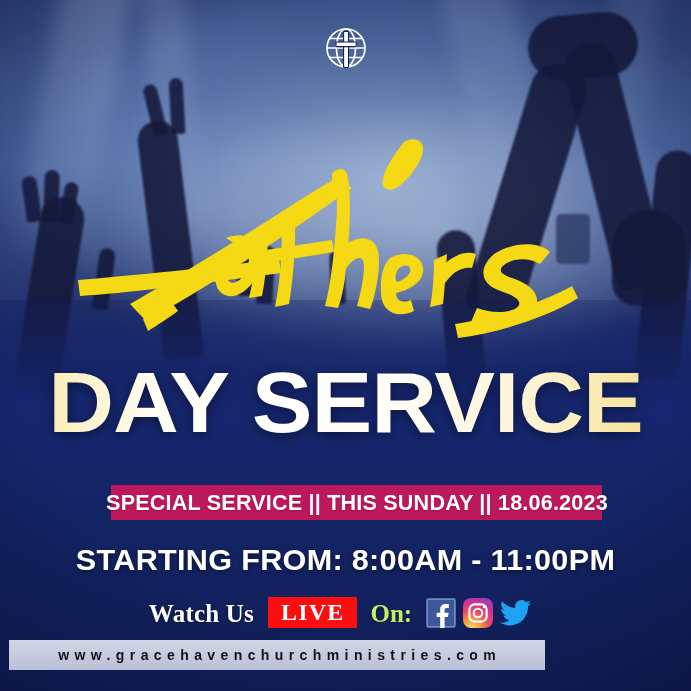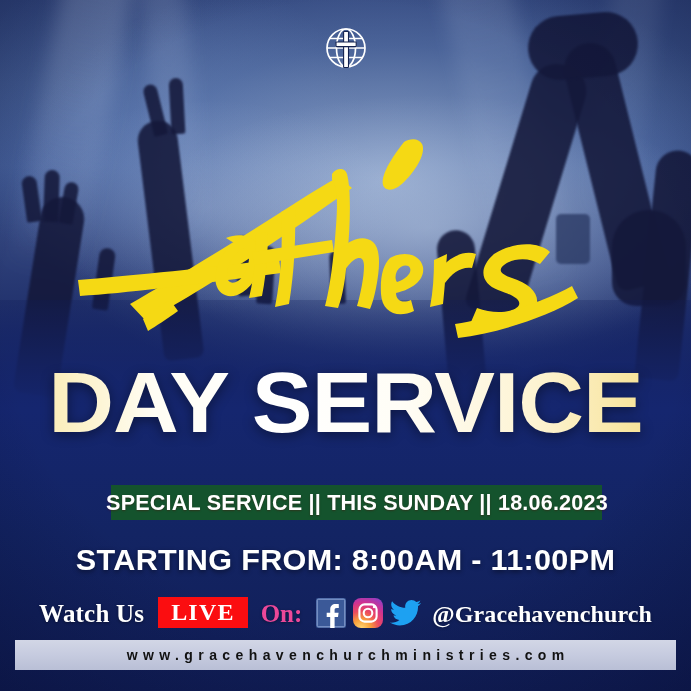--- a/index.html
+++ b/index.html
@@ -150,21 +150,21 @@
     color: transparent;
     -webkit-text-fill-color: transparent;
     filter: drop-shadow(0 3px 6px rgba(0,0,0,.42));
   }
 
   
   .red-banner {
     position: absolute;
     left: 111px; top: 485px;
     width: 491px; height: 35px;
-    background: #14532d;
+    background: #be185d;
     display: flex;
     align-items: center;
     justify-content: center;
   }
   .red-banner-text {
     color: #ffffff;
     font-family: "Liberation Sans Narrow", "Liberation Sans", sans-serif;
     font-size: 22px;
     font-weight: bold;
     letter-spacing: .2px;
@@ -213,21 +213,21 @@
     color: #ffffff;
     font-family: "Liberation Serif", serif;
     font-weight: bold;
     font-size: 24px;
     letter-spacing: 1.2px;
     padding: 2px 13px 3px;
     line-height: 26px;
     margin-right: 13px;
   }
   .on-label {
-    color: #ec4899;
+    color: #bef264;
     font-family: "Liberation Serif", serif;
     font-weight: bold;
     font-size: 25px;
     margin-right: 14px;
     text-shadow: 0 1px 3px rgba(0,0,0,.4);
   }
   .icons {
     display: flex;
     align-items: center;
     gap: 7px;
@@ -238,22 +238,22 @@
     font-family: "Liberation Serif", serif;
     font-weight: bold;
     font-size: 24px;
     letter-spacing: .1px;
     text-shadow: 0 1px 3px rgba(0,0,0,.4);
   }
 
   
   .url-bar {
     position: absolute;
-    left: 15px; top: 640px;
-    width: 661px; height: 30px;
+    left: 9px; top: 640px;
+    width: 536px; height: 30px;
     background: linear-gradient(to bottom, #d2d6e6 0%, #c6cbdf 50%, #b9bfd6 100%);
     display: flex;
     align-items: center;
     justify-content: center;
   }
   .url-text {
     color: #121212;
     font-family: "Liberation Sans", sans-serif;
     font-size: 14px;
     font-weight: bold;
@@ -399,21 +399,20 @@
           </svg>
         </span>
 
         <span style="display:inline-block;line-height:0;">
           <svg width="32" height="30" viewBox="0 0 32 30">
             <path fill="#1da1f2" d="M31.2 5.0 c-1.15 0.51 -2.39 0.86 -3.69 1.01 1.33 -0.79 2.34 -2.05 2.82 -3.55 -1.24 0.74 -2.62 1.27 -4.08 1.56 -1.17 -1.25 -2.84 -2.03 -4.69 -2.03 -3.55 0 -6.42 2.88 -6.42 6.42 0 0.50 0.06 0.99 0.17 1.46 -5.34 -0.27 -10.07 -2.82 -13.24 -6.71 -0.55 0.95 -0.87 2.05 -0.87 3.23 0 2.23 1.13 4.19 2.86 5.35 -1.05 -0.03 -2.04 -0.32 -2.91 -0.80 v0.08 c0 3.11 2.21 5.71 5.15 6.30 -0.54 0.15 -1.11 0.22 -1.69 0.22 -0.41 0 -0.82 -0.04 -1.21 -0.11 0.82 2.55 3.19 4.41 6.00 4.46 -2.20 1.72 -4.97 2.75 -7.98 2.75 -0.52 0 -1.03 -0.03 -1.53 -0.09 2.85 1.82 6.22 2.89 9.85 2.89 11.82 0 18.28 -9.79 18.28 -18.28 l-0.02 -0.83 c1.26 -0.90 2.35 -2.03 3.21 -3.32 Z"></path>
           </svg>
         </span>
       </span>
 
-      <span class="handle">@Gracehavenchurch</span>
     </div>
 
     <div class="url-bar">
       <span class="url-text">www.gracehavenchurchministries.com</span>
     </div>
 
   </div>
 </div>
 
 </body></html>

